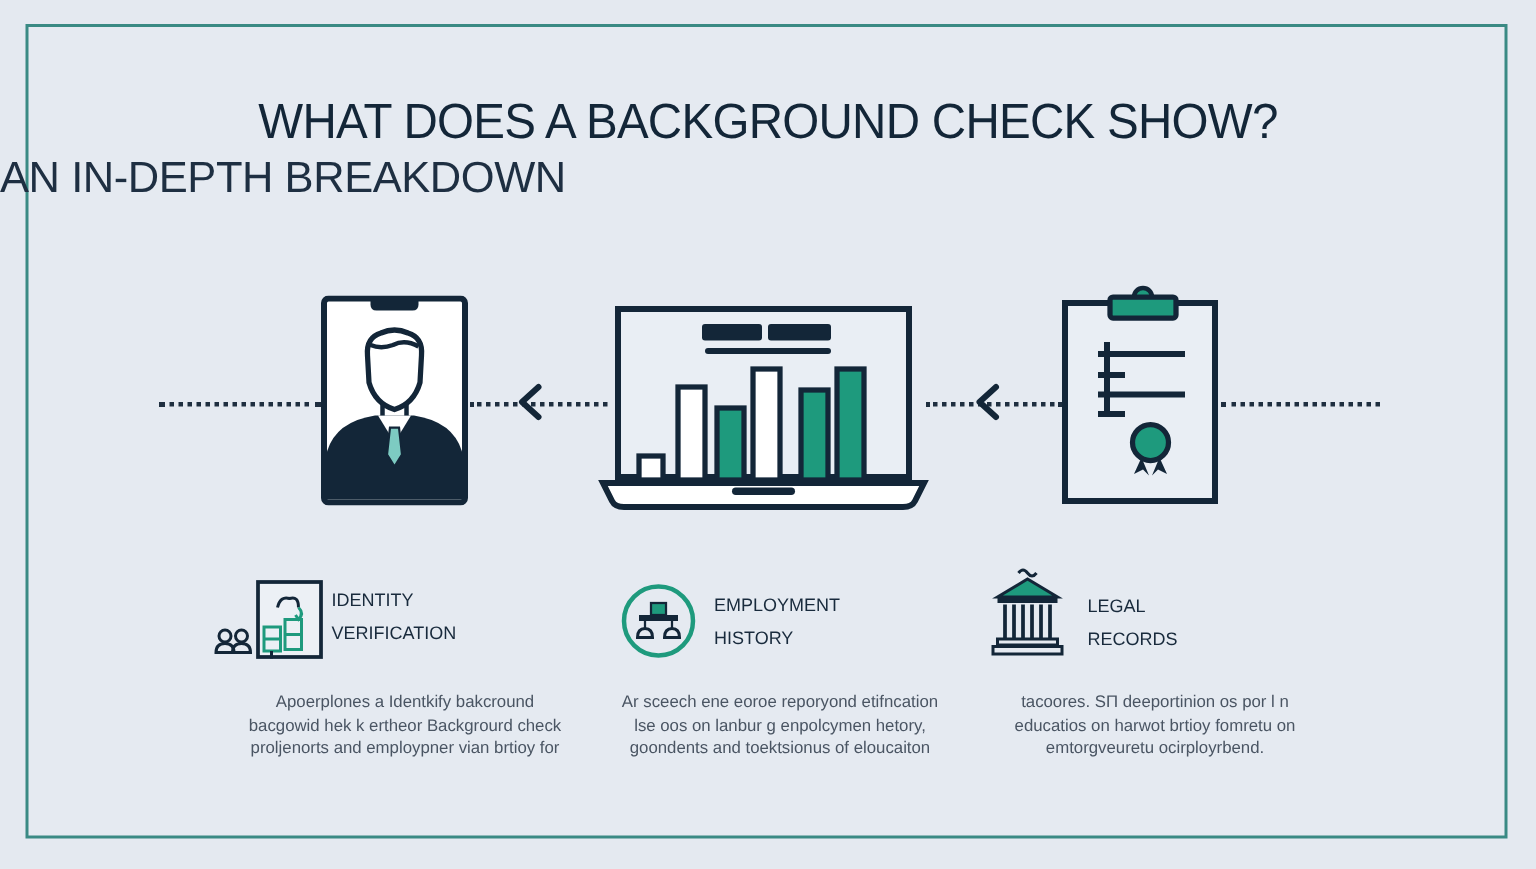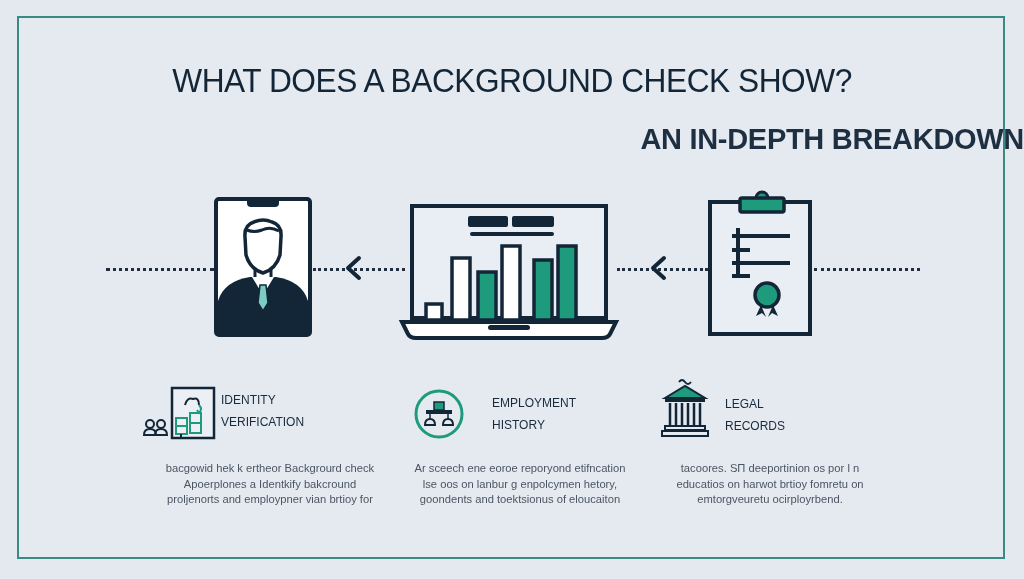--- a/index.html
+++ b/index.html
@@ -14,22 +14,22 @@
     position:absolute; left:17px; top:16px; width:988px; height:543px;
     border:2px solid #3a8a84; box-sizing:border-box;
     background:#e5eaf1;
   }
   .title {
     position:absolute; left:0; top:62px; width:1024px; text-align:center;
     font-size:33px; font-weight:normal; letter-spacing:-0.5px; color:#132638;
     transform:scaleX(0.96);
   }
   .subtitle {
-    position:absolute; left:0; top:103px; width:1024px; text-align:right;
-    font-size:29px; font-weight:bold; color:#1e2f42; letter-spacing:-0.3px;margin-top:20px;
+    position:absolute; left:0; top:103px; width:1024px; text-align:left;
+    font-size:29px; font-weight:normal; color:#1e2f42; letter-spacing:-0.3px;
   }
   .dots {
     position:absolute; top:268px; height:0;
     border-top:3px dotted #1f2f40;
   }
   .abs { position:absolute; }
   .sec-title {
     position:absolute; font-size:12px; line-height:22px; color:#182a3c;
     text-transform:uppercase;
   }
@@ -114,35 +114,35 @@
   <line x1="35" y1="43" x2="46" y2="43" stroke="#1e9a7d" stroke-width="2"></line>
   <rect x="49" y="30" width="11" height="20" fill="none" stroke="#1e9a7d" stroke-width="2"></rect>
   <line x1="49" y1="40" x2="60" y2="40" stroke="#1e9a7d" stroke-width="2"></line>
   <line x1="40" y1="51" x2="40" y2="56" stroke="#132638" stroke-width="2"></line>
 </svg>
 <div class="sec-title" style="left:221px;top:389px">
   <div>IDENTITY</div>
   <div>VERIFICATION</div>
 </div>
 <div class="desc" style="left:140px;top:461px;width:260px">
+  <div>Apoerplones a Identkify bakcround</div>
   <div>bacgowid hek k ertheor Backgrourd check</div>
-  <div>Apoerplones a Identkify bakcround</div>
   <div>proljenorts and employpner vian brtioy for</div>
 </div>
 
 <svg class="abs" style="left:413px;top:388px" width="52" height="52" viewBox="0 0 52 52">
   <circle cx="26" cy="26" r="23" fill="none" stroke="#1e9a7d" stroke-width="3"></circle>
   <rect x="21" y="14" width="10" height="8" fill="#1e9a7d" stroke="#132638" stroke-width="1.5"></rect>
   <rect x="13" y="22" width="26" height="4" fill="#132638"></rect>
   <line x1="17" y1="26" x2="17" y2="31" stroke="#132638" stroke-width="1.5"></line>
   <line x1="35" y1="26" x2="35" y2="31" stroke="#132638" stroke-width="1.5"></line>
   <path d="M12,37 Q12,31 17,31 Q22,31 22,37 Z" fill="none" stroke="#132638" stroke-width="2"></path>
   <path d="M30,37 Q30,31 35,31 Q40,31 40,37 Z" fill="none" stroke="#132638" stroke-width="2"></path>
 </svg>
-<div class="sec-title" style="left:492px;top:392px">
+<div class="sec-title" style="left:476px;top:392px">
   <div>EMPLOYMENT</div>
   <div>HISTORY</div>
 </div>
 <div class="desc" style="left:400px;top:461px;width:240px">
   <div>Ar sceech ene eoroe reporyond etifncation</div>
   <div>lse oos on lanbur g enpolcymen hetory,</div>
   <div>goondents and toektsionus of eloucaiton</div>
 </div>
 
 <svg class="abs" style="left:660px;top:374px" width="50" height="64" viewBox="0 0 50 64">

